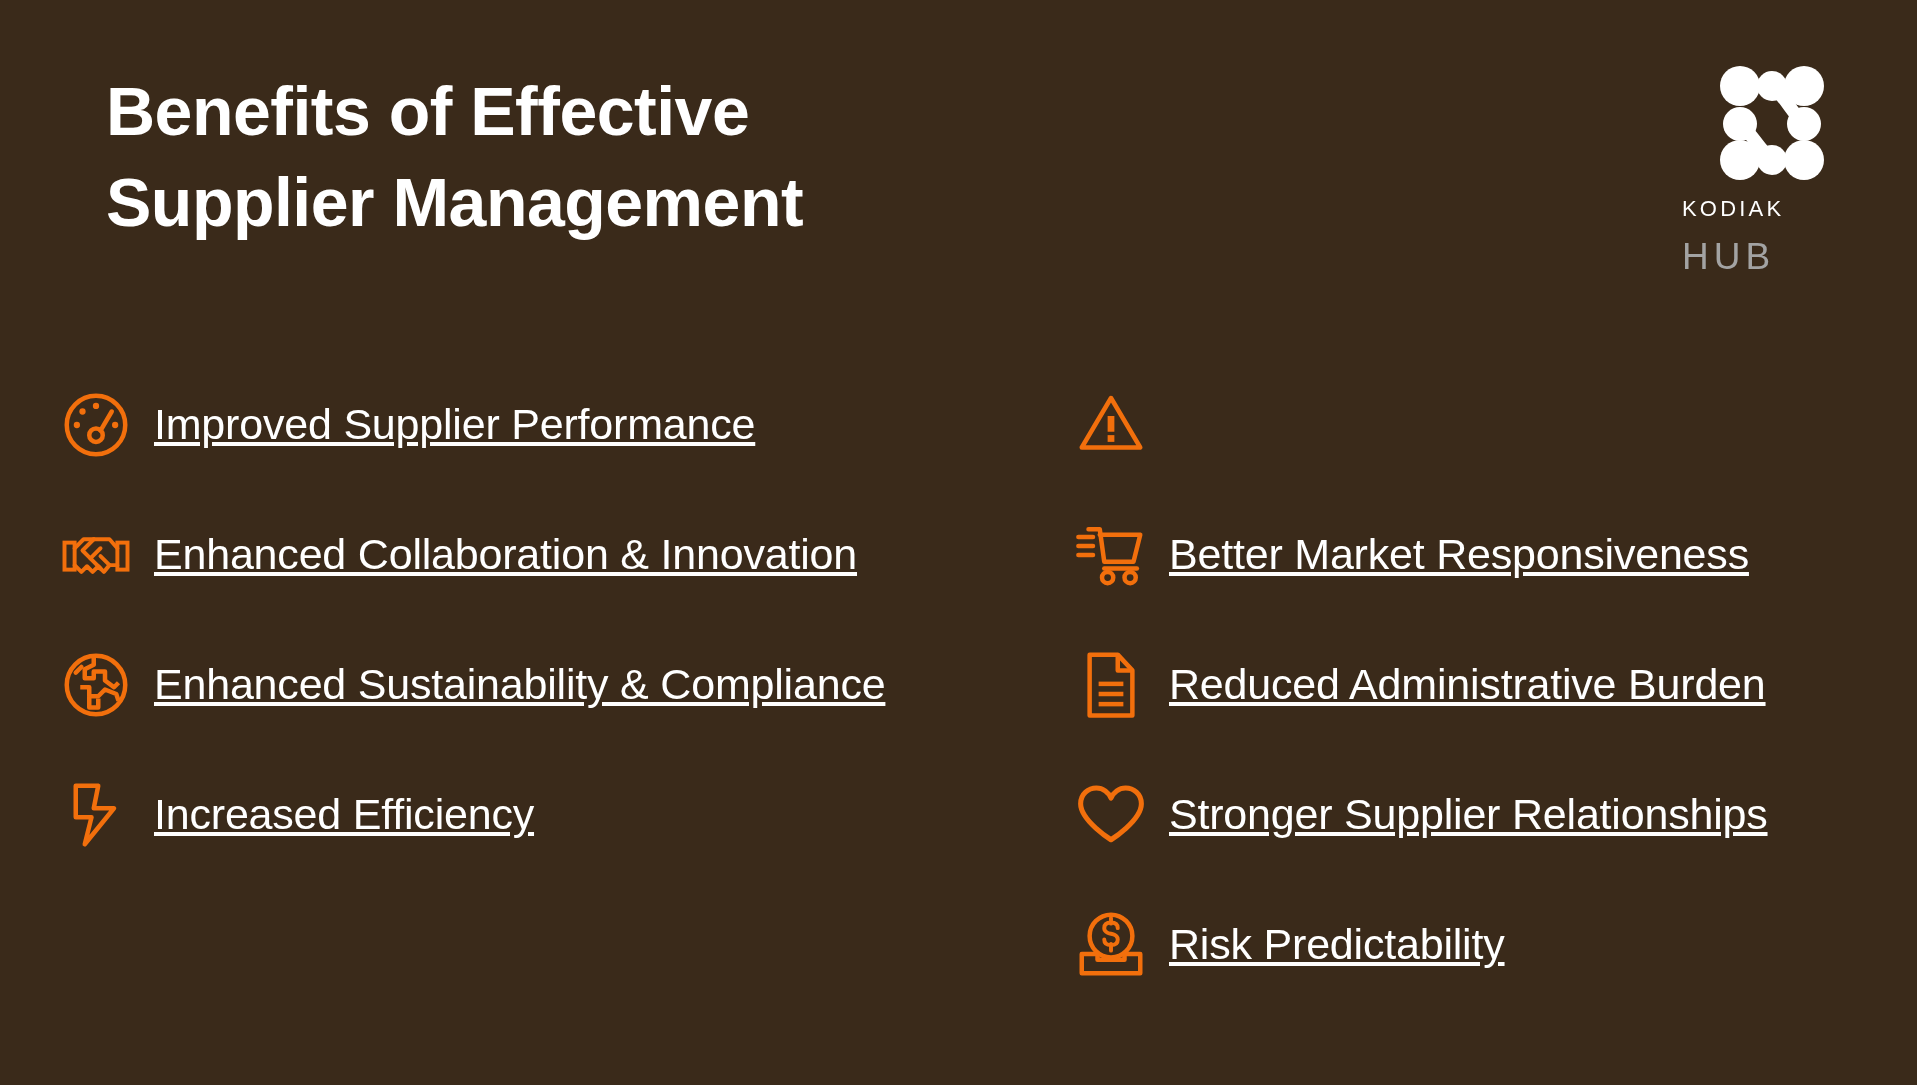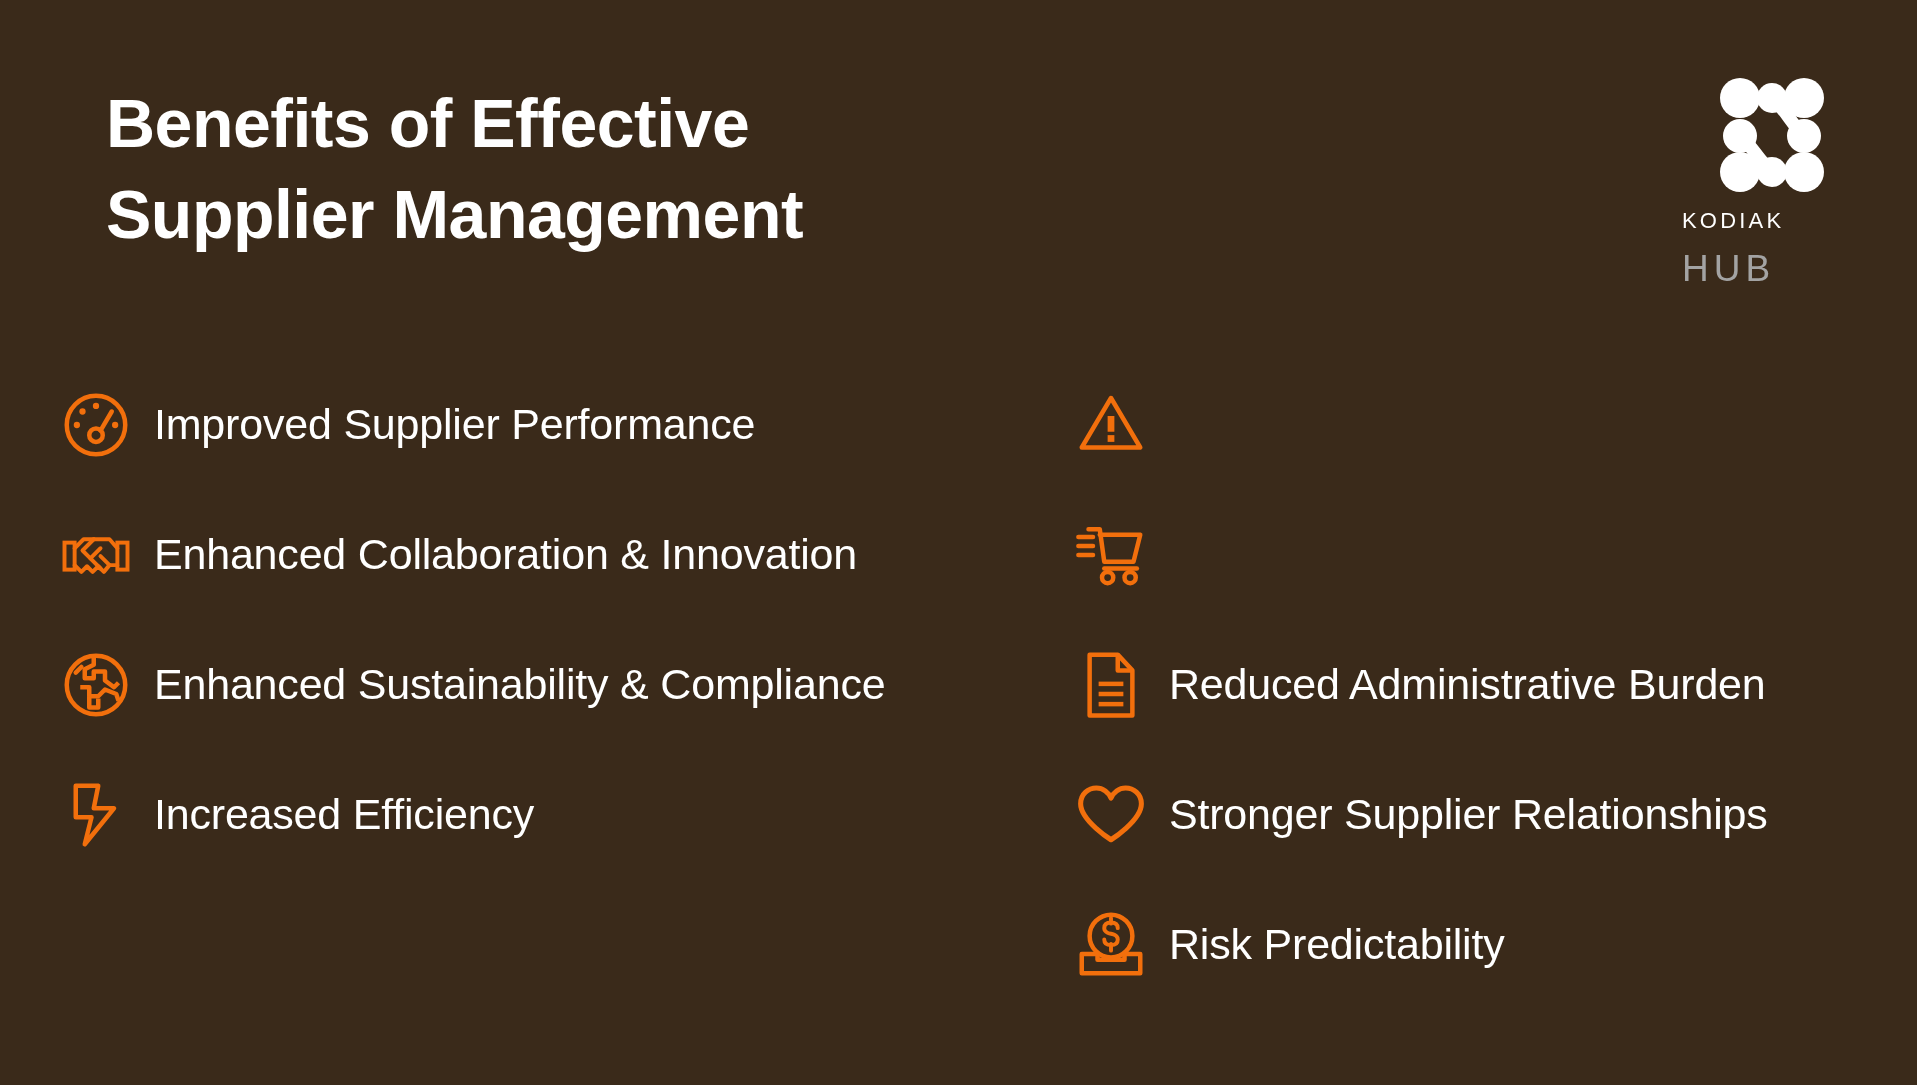--- a/index.html
+++ b/index.html
@@ -18,21 +18,21 @@
 
   .slide {
     position: absolute;
     inset: 0;
     background: #3a2a1a;
   }
 
   
   .header {
     position: absolute;
-    top: 16px;
+    top: 4px;
     left: 0;
     right: 0;
     height: 300px;
   }
 
   .page-title {
     position: absolute;
     left: 106px;
     top: 62px;
     width: 1050px;
@@ -124,20 +124,21 @@
     height: 100%;
   }
 
   .benefit-label {
     color: #ffffff;
     font-size: 43px;
     font-weight: 400;
     line-height: 1.1;
     white-space: nowrap;
     letter-spacing: -0.2px;
+    text-decoration: underline;
   }
 </style>
 </head>
 <body>
 
 <div class="slide">
 
   <div class="header">
 
     <h1 class="page-title">Benefits of Effective
@@ -251,20 +252,21 @@
             <line x1="3" y1="16" x2="16" y2="16" stroke="#f26f0c" stroke-width="4" stroke-linecap="round"></line>
             <line x1="3" y1="24" x2="16" y2="24" stroke="#f26f0c" stroke-width="4" stroke-linecap="round"></line>
             <line x1="3" y1="32" x2="16" y2="32" stroke="#f26f0c" stroke-width="4" stroke-linecap="round"></line>
 
             <path d="M 12 9 L 22 9 L 26 38 L 52 38 L 58 14 L 22 14" stroke="#f26f0c" stroke-width="4" fill="none" stroke-linejoin="round" stroke-linecap="round"></path>
             <line x1="26" y1="44" x2="55" y2="44" stroke="#f26f0c" stroke-width="4" stroke-linecap="round"></line>
             <circle cx="29" cy="52" r="5" stroke="#f26f0c" stroke-width="4" fill="none"></circle>
             <circle cx="49" cy="52" r="5" stroke="#f26f0c" stroke-width="4" fill="none"></circle>
           </svg>
         </span>
+        <span class="benefit-label">Better Market Responsiveness</span>
       </div>
 
       <div class="benefit-row">
         <span class="benefit-icon">
           <svg viewBox="0 0 64 64">
             <path d="M 13 5 L 38 5 L 51 19 L 51 59 L 13 59 Z" stroke="#f26f0c" stroke-width="4" fill="none" stroke-linejoin="round"></path>
             <path d="M 38 5 L 38 19 L 51 19" stroke="#f26f0c" stroke-width="4" fill="none" stroke-linejoin="round"></path>
             <line x1="21" y1="31" x2="43" y2="31" stroke="#f26f0c" stroke-width="4"></line>
             <line x1="21" y1="40" x2="43" y2="40" stroke="#f26f0c" stroke-width="4"></line>
             <line x1="21" y1="49" x2="43" y2="49" stroke="#f26f0c" stroke-width="4"></line>

